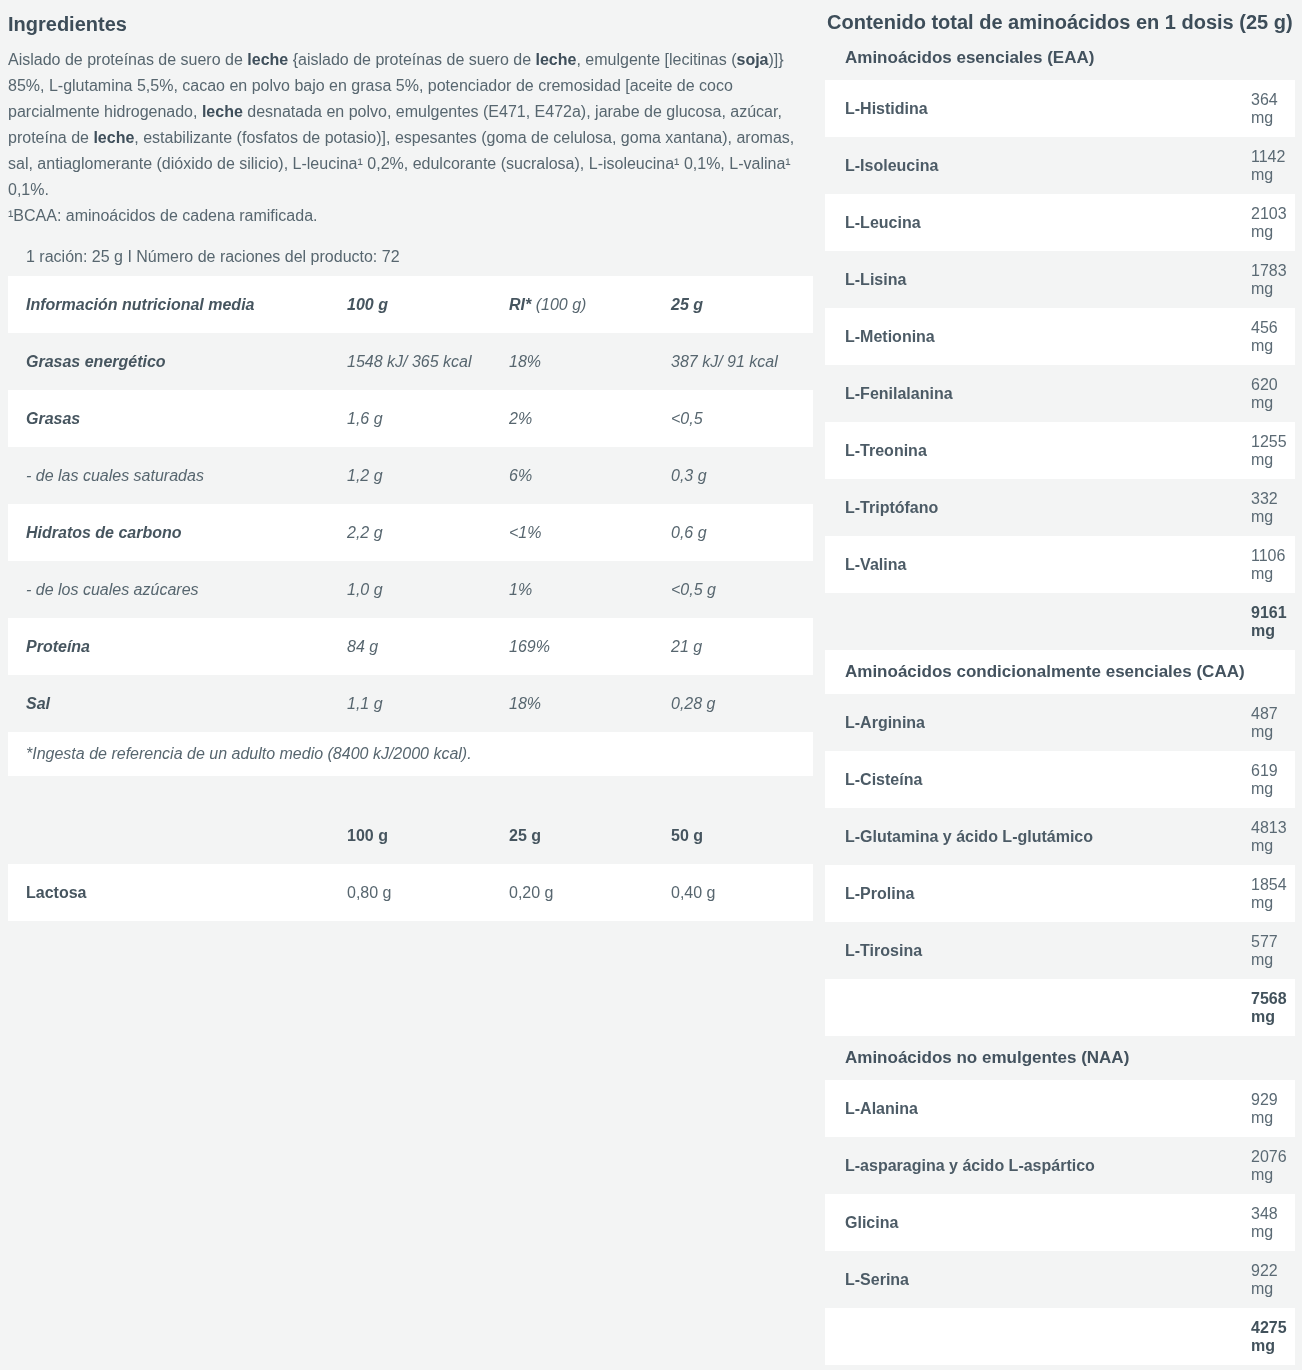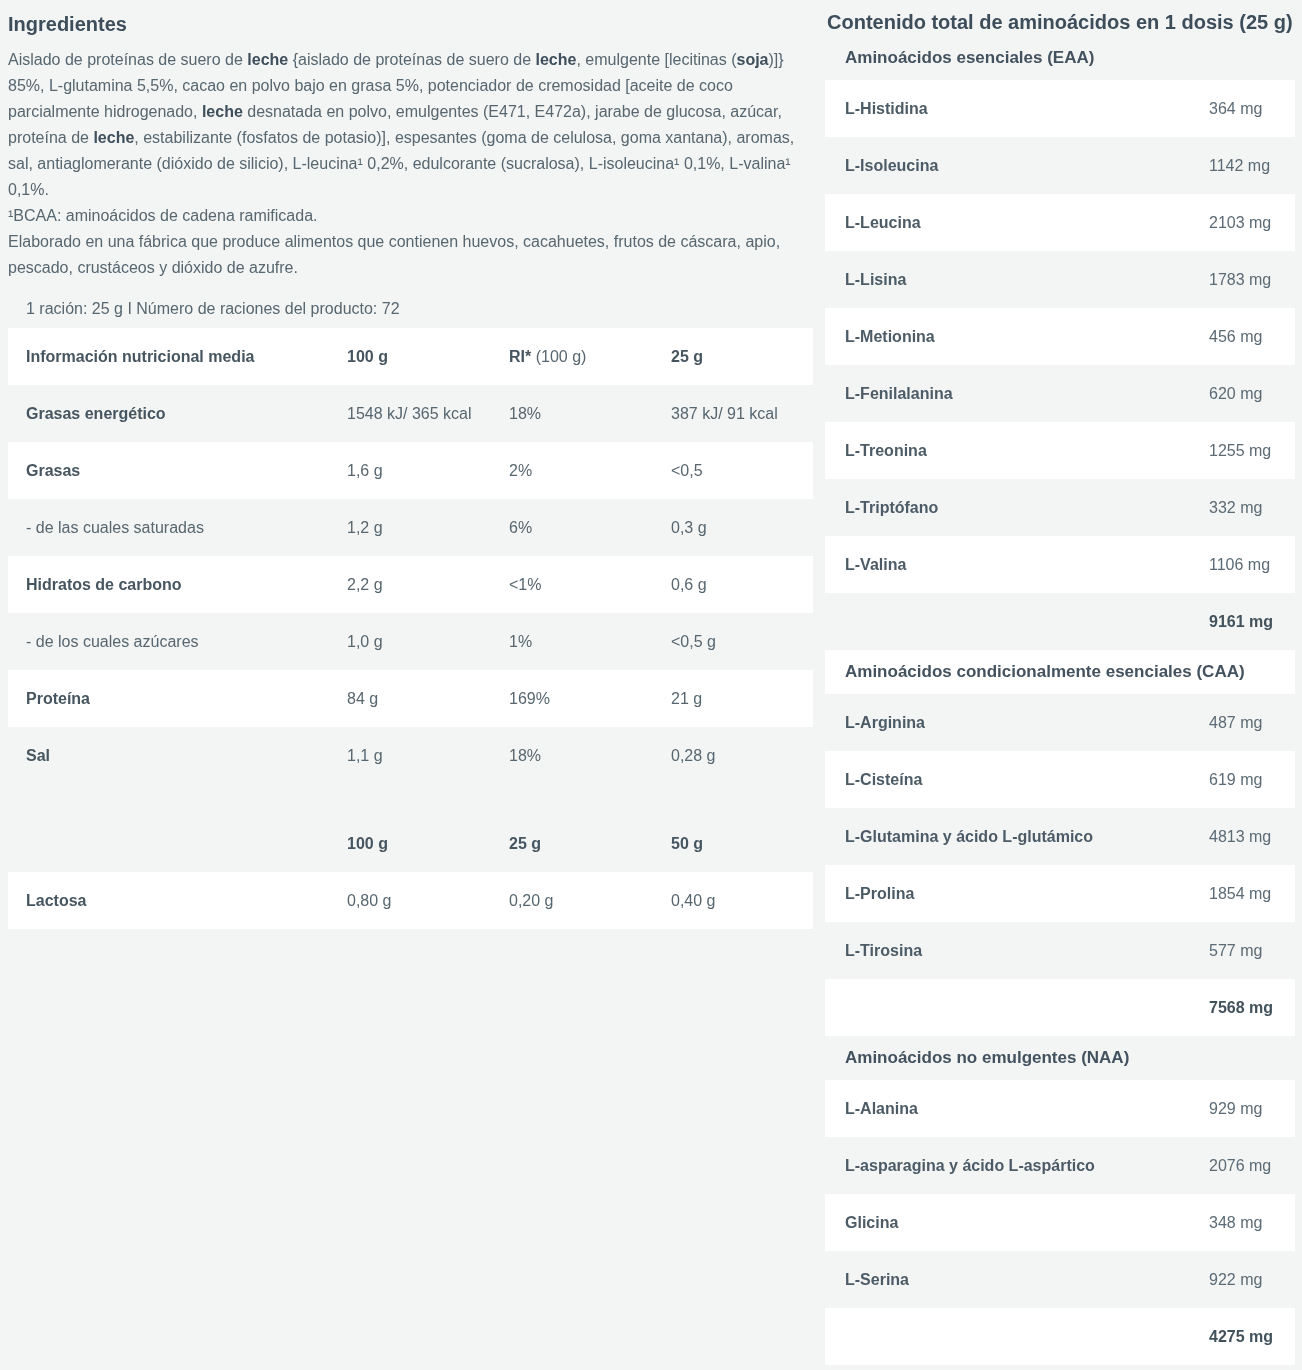--- a/index.html
+++ b/index.html
@@ -38,21 +38,21 @@
     color: #57666f;
   }
   .ingredients p { margin: 0; }
   .ingredients strong { color: #3f4f5b; }
   .serving {
     margin-top: 18px;
     padding-left: 18px;
     font-size: 16px;
     line-height: 20px;
   }
-  .ntable { margin-top: 9px; }
+  .ntable { margin-top: 9px; font-style: italic; }
   .nrow {
     display: grid;
     grid-template-columns: 321px 162px 162px auto;
     align-items: center;
     padding-left: 18px;
     height: 57px;
     font-size: 16px;
   }
   .nrow.white, .lrow.white { background: #ffffff; }
   .nrow.footnote {
@@ -88,35 +88,34 @@
   }
   .band.white { background: #ffffff; }
   .band.bheader {
     display: block;
     height: 44px;
     line-height: 44px;
     font-size: 17px;
     font-weight: bold;
     color: #43525e;
   }
-  .band.brow, .band.btotal { height: 57px; font-size: 16px; }
+  .band.brow, .band.btotal { height: 57px; font-size: 16px; gap: 42px; }
   .aname { font-weight: bold; color: #4c5b66; }
   .avalue { color: #5b6a74; }
   .avalue.total { font-weight: bold; color: #42525c; }
 </style>
 </head>
 <body>
 
 <div class="left-col">
   <h1 class="col-title">Ingredientes</h1>
 
   <div class="ingredients" id="ingredients-paragraphs">
       <p><span>Aislado de proteínas de suero de </span><strong>leche</strong><span> {aislado de proteínas de suero de </span><strong>leche</strong><span>, emulgente [lecitinas (</span><strong>soja</strong><span>)]} 85%, L-glutamina 5,5%, cacao en polvo bajo en grasa 5%, potenciador de cremosidad [aceite de coco parcialmente hidrogenado, </span><strong>leche</strong><span> desnatada en polvo, emulgentes (E471, E472a), jarabe de glucosa, azúcar, proteína de </span><strong>leche</strong><span>, estabilizante (fosfatos de potasio)], espesantes (goma de celulosa, goma xantana), aromas, sal, antiaglomerante (dióxido de silicio), L-leucina¹ 0,2%, edulcorante (sucralosa), L-isoleucina¹ 0,1%, L-valina¹ 0,1%.</span></p>
       <p><span>¹BCAA: aminoácidos de cadena ramificada.</span></p>
-      <p><span>Elaborado en una fábrica que produce alimentos que contienen huevos, cacahuetes, frutos de cáscara, apio, pescado, crustáceos y dióxido de azufre.</span></p>
     </div>
 
   <div class="serving">1 ración: 25 g I Número de raciones del producto: 72</div>
 
   <div class="ntable" id="nutrition-table">
     <div class="nrow white">
       <div class="cell bold">Información nutricional media</div>
       <div class="cell bold">100 g</div>
       <div class="cell"><span class="bold">RI*</span><span> (100 g)</span></div>
       <div class="cell bold">25 g</div>
@@ -156,20 +155,21 @@
     <div class="cell v100">84 g</div>
     <div class="cell ri">169%</div>
     <div class="cell v25">21 g</div>
   </div>
       <div class="nrow">
     <div class="cell label bold">Sal</div>
     <div class="cell v100">1,1 g</div>
     <div class="cell ri">18%</div>
     <div class="cell v25">0,28 g</div>
   </div>
+      <div class="nrow footnote white" id="nutrition-footnote">*Ingesta de referencia de un adulto medio (8400 kJ/2000 kcal).</div>
   </div>
 
   <div class="lactose">
     <div class="lrow lheader">
       <div class="cell"></div>
       <div class="cell bold">100 g</div>
       <div class="cell bold">25 g</div>
       <div class="cell bold">50 g</div>
     </div>
     <div class="lrow white">

